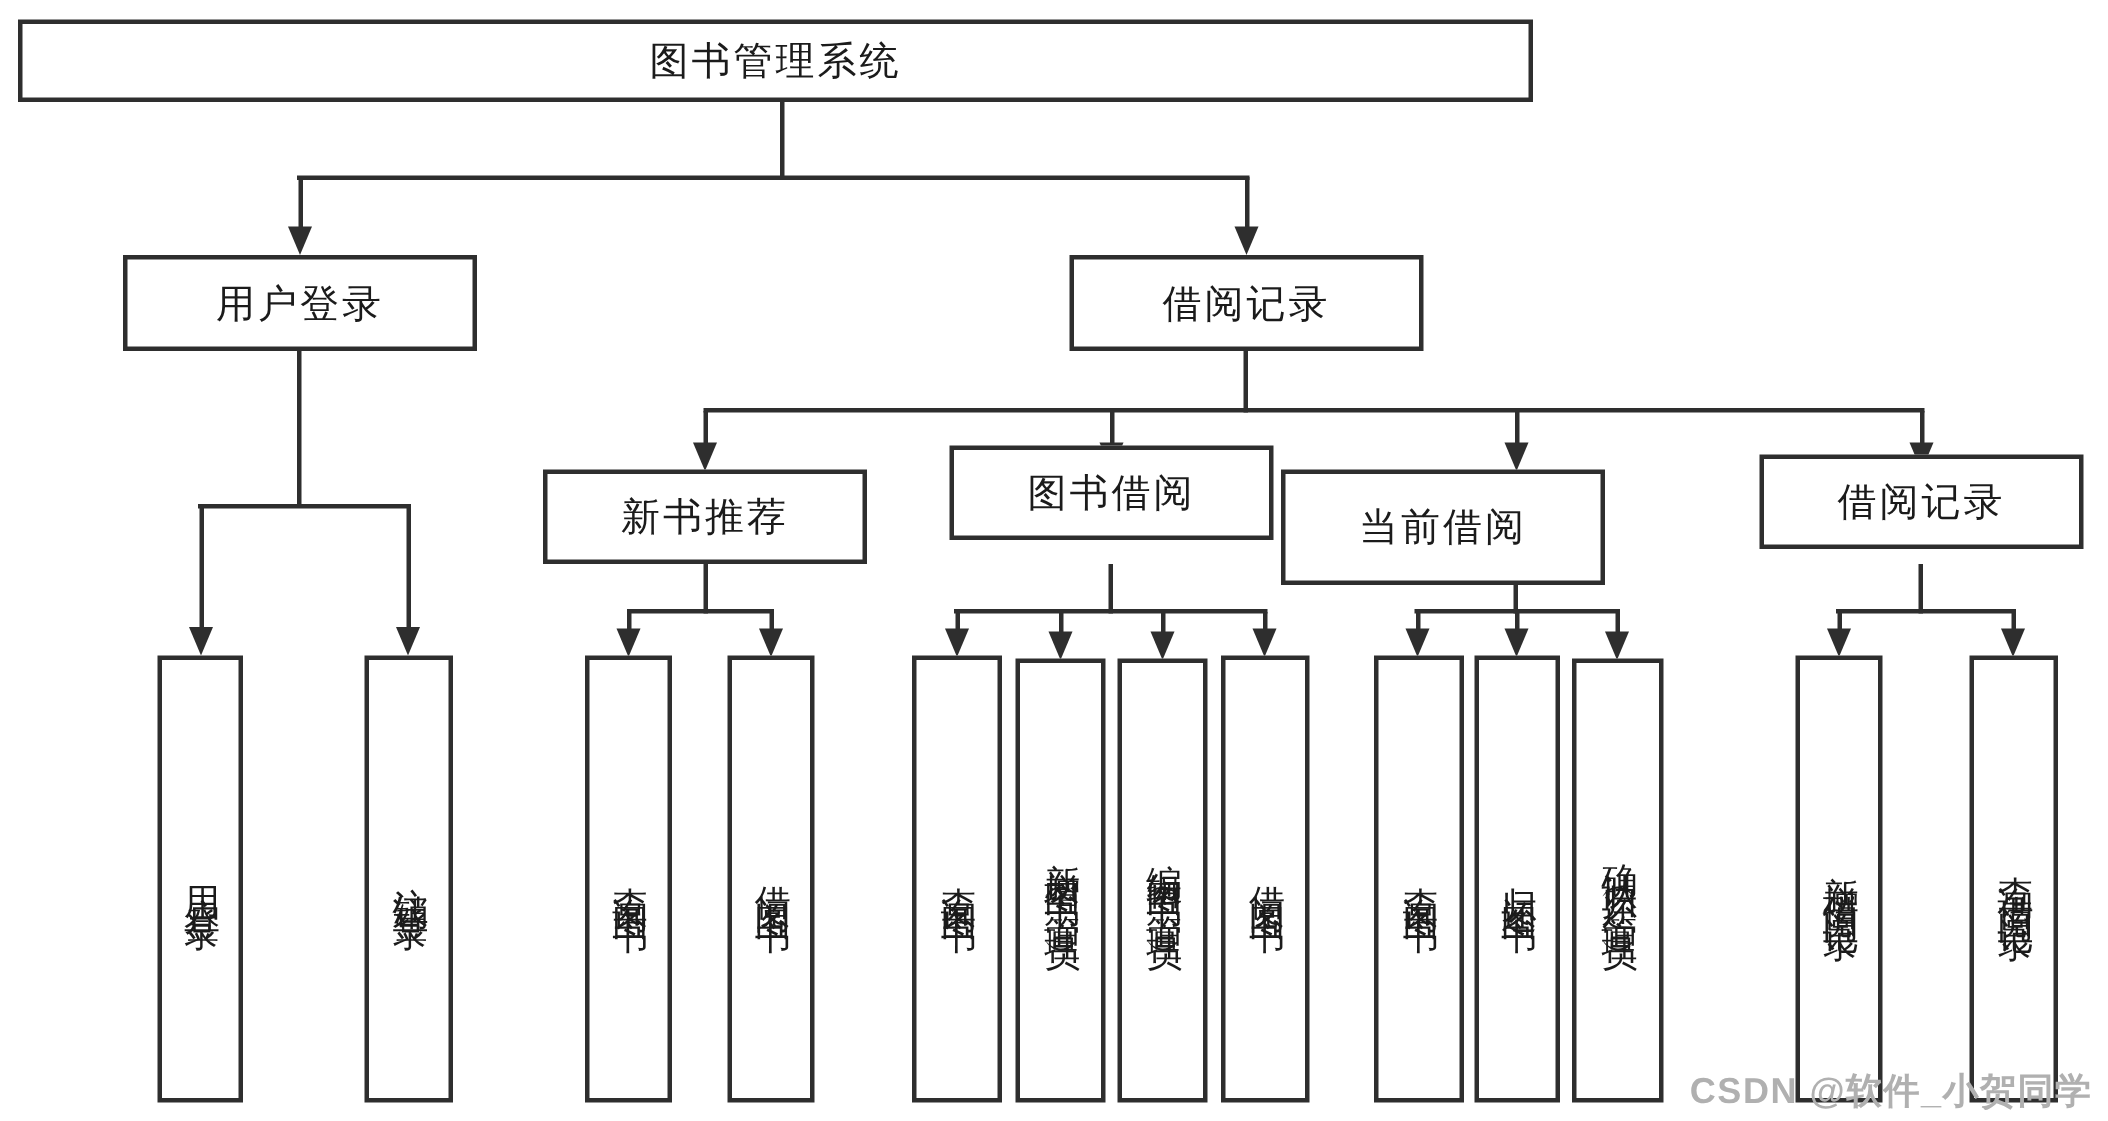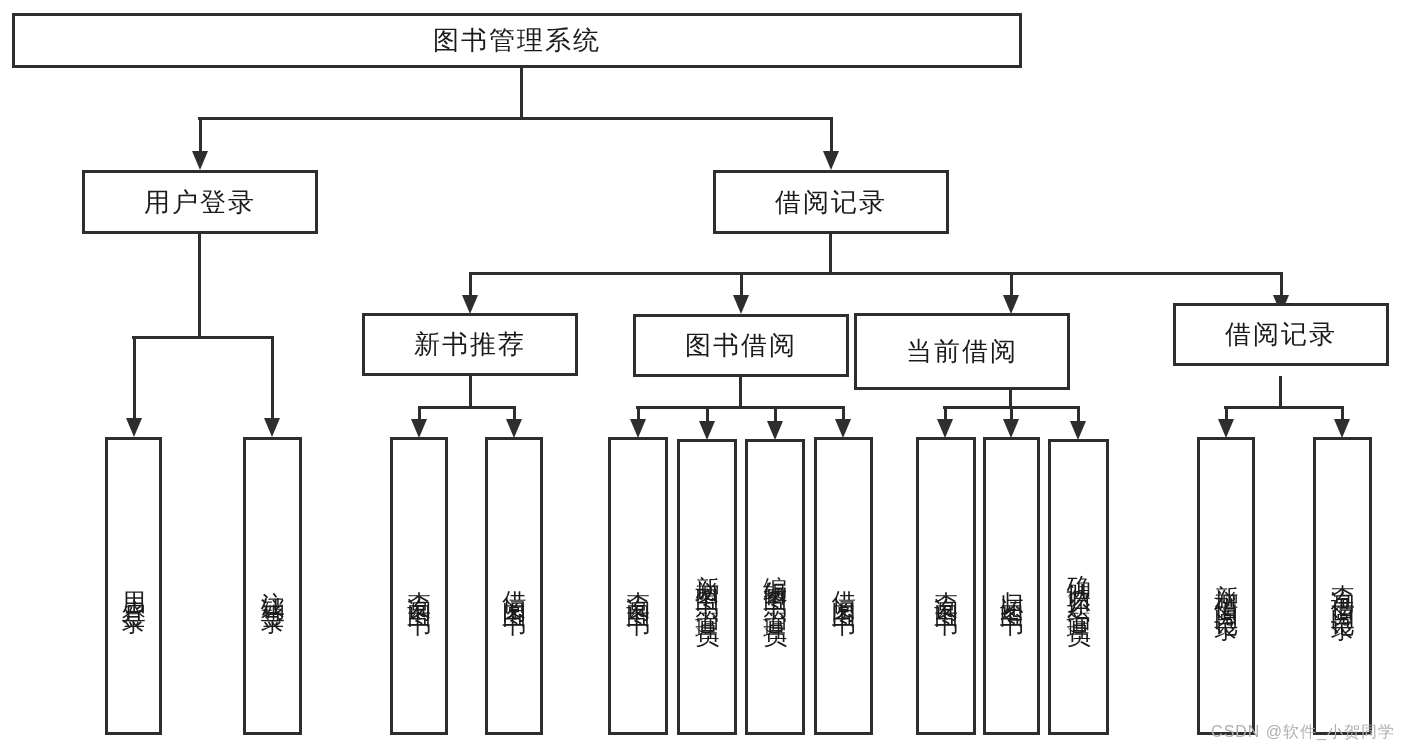--- a/index.html
+++ b/index.html
@@ -42,37 +42,38 @@
   .arrow{position:absolute;width:16px;z-index:1;}
   .arrow .stem{position:absolute;left:6.5px;top:0;bottom:15px;width:3px;background:var(--line);}
   .arrow .head{
     position:absolute;left:0;bottom:0;width:0;height:0;
     border-left:8px solid transparent;
     border-right:8px solid transparent;
     border-top:19px solid var(--line);
   }
   .watermark{
     position:absolute;right:10px;bottom:4px;
-    font-size:16px;color:var(--watermark);
+    font-size:24px;color:var(--watermark);
     letter-spacing:1px;z-index:3;
     background:transparent;
+    font-weight:bold;
   }
 </style>
 </head>
 <body>
 
 <div id="canvas">
 
   <div class="node" style="left:12px;top:13px;width:1010px;height:55px">图书管理系统</div>
 
   <div class="node" style="left:82px;top:170px;width:236px;height:64px">用户登录</div>
   <div class="node" style="left:713px;top:170px;width:236px;height:64px">借阅记录</div>
 
   <div class="node" style="left:362px;top:313px;width:216px;height:63px">新书推荐</div>
-  <div class="node" style="left:633px;top:314px;width:216px;height:63px">图书借阅</div>
+  <div class="node" style="left:633px;top:297px;width:216px;height:63px">图书借阅</div>
   <div class="node" style="left:854px;top:313px;width:216px;height:77px">当前借阅</div>
   <div class="node" style="left:1173px;top:303px;width:216px;height:63px">借阅记录</div>
 
   <div class="node leaf" style="left:105px;top:437px;width:57px;height:298px">用户登录</div>
   <div class="node leaf" style="left:243px;top:437px;width:59px;height:298px">注销登录</div>
 
   <div class="node leaf" style="left:390px;top:437px;width:58px;height:298px">查询图书</div>
   <div class="node leaf" style="left:485px;top:437px;width:58px;height:298px">借阅图书</div>
 
   <div class="node leaf" style="left:608px;top:437px;width:60px;height:298px">查询图书</div>

